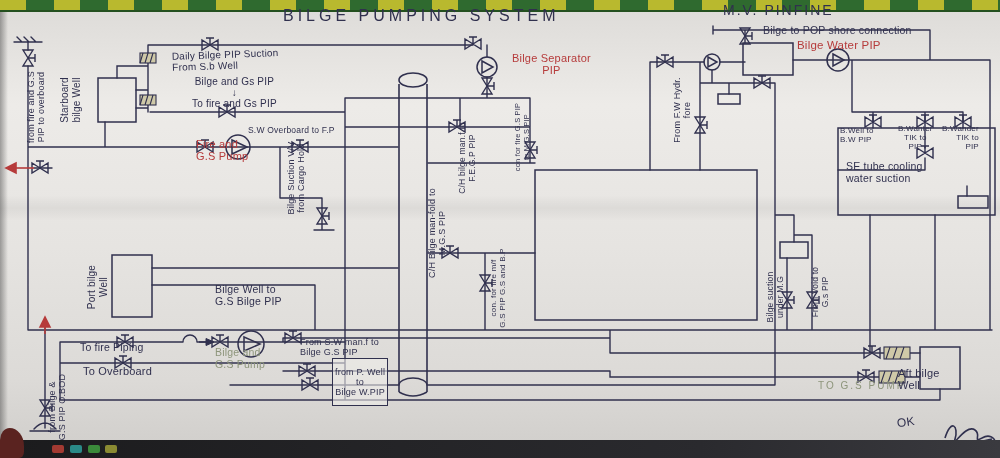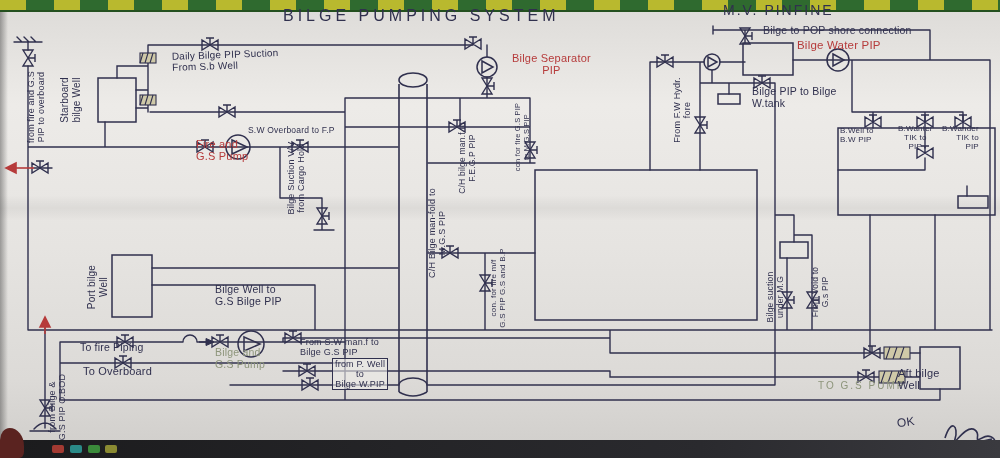--- a/index.html
+++ b/index.html
@@ -16,21 +16,21 @@
     background:linear-gradient(90deg,rgba(60,60,60,.45),rgba(60,60,60,0));}
   .strip-bottom{position:absolute;left:0;top:440px;width:1000px;height:18px;
     background:linear-gradient(90deg,#1b1b1d 0%,#242427 40%,#2a2a2e 70%,#3a3a3f 100%);}
   .corner-blob{position:absolute;left:0;top:428px;width:24px;height:30px;background:#5a2320;border-radius:40% 60% 20% 0;}
   .speck{position:absolute;top:445px;width:12px;height:8px;border-radius:2px;}
   svg.diagram{position:absolute;left:0;top:0;color:var(--ink,#2f2f4f);}
   .lab{position:absolute;color:var(--ink,#2f2f4f);white-space:pre-line;line-height:1.12;letter-spacing:.2px;}
   .v{transform:translate(-50%,-50%) rotate(-90deg);text-align:center;white-space:pre;line-height:1.15;}
   .red{color:var(--red,#b63b3b);}
   .faded{color:var(--faded,#8d957b);}
-  .boxed{border:1px solid var(--ink,#2f2f4f);padding:0 2px;background:rgba(238,236,233,.6);}
+  .boxed{border:1px solid var(--ink,#2f2f4f);padding:8px 2px;background:rgba(238,236,233,.6);}
 </style>
 </head>
 <body>
 
 <div class="photo">
   <div class="paper"></div>
   <div class="crease-h"></div>
   <div class="edge-left"></div>
   <div class="strip-top"></div>
 
@@ -177,35 +177,38 @@
 
     <path d="M945,438 c6,-20 14,-12 10,1 c-3,10 11,-16 20,-9 c7,5 -3,13 7,8 c7,-4 12,-1 14,5 M952,441 q20,4 40,-2" stroke="currentColor" stroke-width="1.6" fill="none"></path>
   </svg>
 
   <span class="lab" style="left:283px;top:7px;font-size:16px;letter-spacing:4px">BILGE PUMPING SYSTEM</span>
   <span class="lab" style="left:723px;top:3px;font-size:14px;letter-spacing:2px">M.V. PINFINE</span>
   <span class="lab" style="left:763px;top:25px;font-size:10.5px">Bilge to POP shore connection</span>
   <span class="lab red" style="left:797px;top:39px;font-size:11.5px">Bilge Water PIP</span>
   <span class="lab" style="left:172px;top:49px;font-size:10px;transform:rotate(-2deg)">Daily Bilge PIP Suction
 From S.b Well</span>
+  <span class="lab" style="left:192px;top:76px;font-size:10px;text-align:center">Bilge and Gs PIP
+↓
+To fire and Gs PIP</span>
   <span class="lab red" style="left:196px;top:138px;font-size:11px">Fire and
 G.S Pump</span>
   <span class="lab" style="left:248px;top:126px;font-size:8.5px">S.W Overboard to F.P</span>
   <span class="lab red" style="left:512px;top:52px;font-size:11px;text-align:center">Bilge Separator
 PIP</span>
-  <span class="lab" style="left:752px;top:86px;font-size:10.5px">Bilge PIP to Bilge
-W.tank</span>
   <span class="lab" style="left:840px;top:127px;font-size:8px">B.Well to
 B.W PIP</span>
   <span class="lab" style="left:898px;top:125px;font-size:8px;text-align:center">B.Wanter
 TIK to
 PIP</span>
   <span class="lab" style="left:942px;top:125px;font-size:8px;text-align:right">B.Wander
 TIK to
 PIP</span>
+  <span class="lab" style="left:846px;top:161px;font-size:10.5px">SE tube cooling
+water suction</span>
   <span class="lab" style="left:215px;top:284px;font-size:10.5px">Bilge Well to
 G.S Bilge PIP</span>
   <span class="lab" style="left:80px;top:342px;font-size:10.5px">To fire Piping</span>
   <span class="lab" style="left:83px;top:365px;font-size:11px">To Overboard</span>
   <span class="lab faded" style="left:215px;top:347px;font-size:10.5px">Bilge and
 G.S Pump</span>
   <span class="lab" style="left:300px;top:337px;font-size:9px">From S.W man.f to
 Bilge G.S PIP</span>
   <span class="lab boxed" style="left:332px;top:358px;font-size:9px;text-align:center">from P. Well
 to

